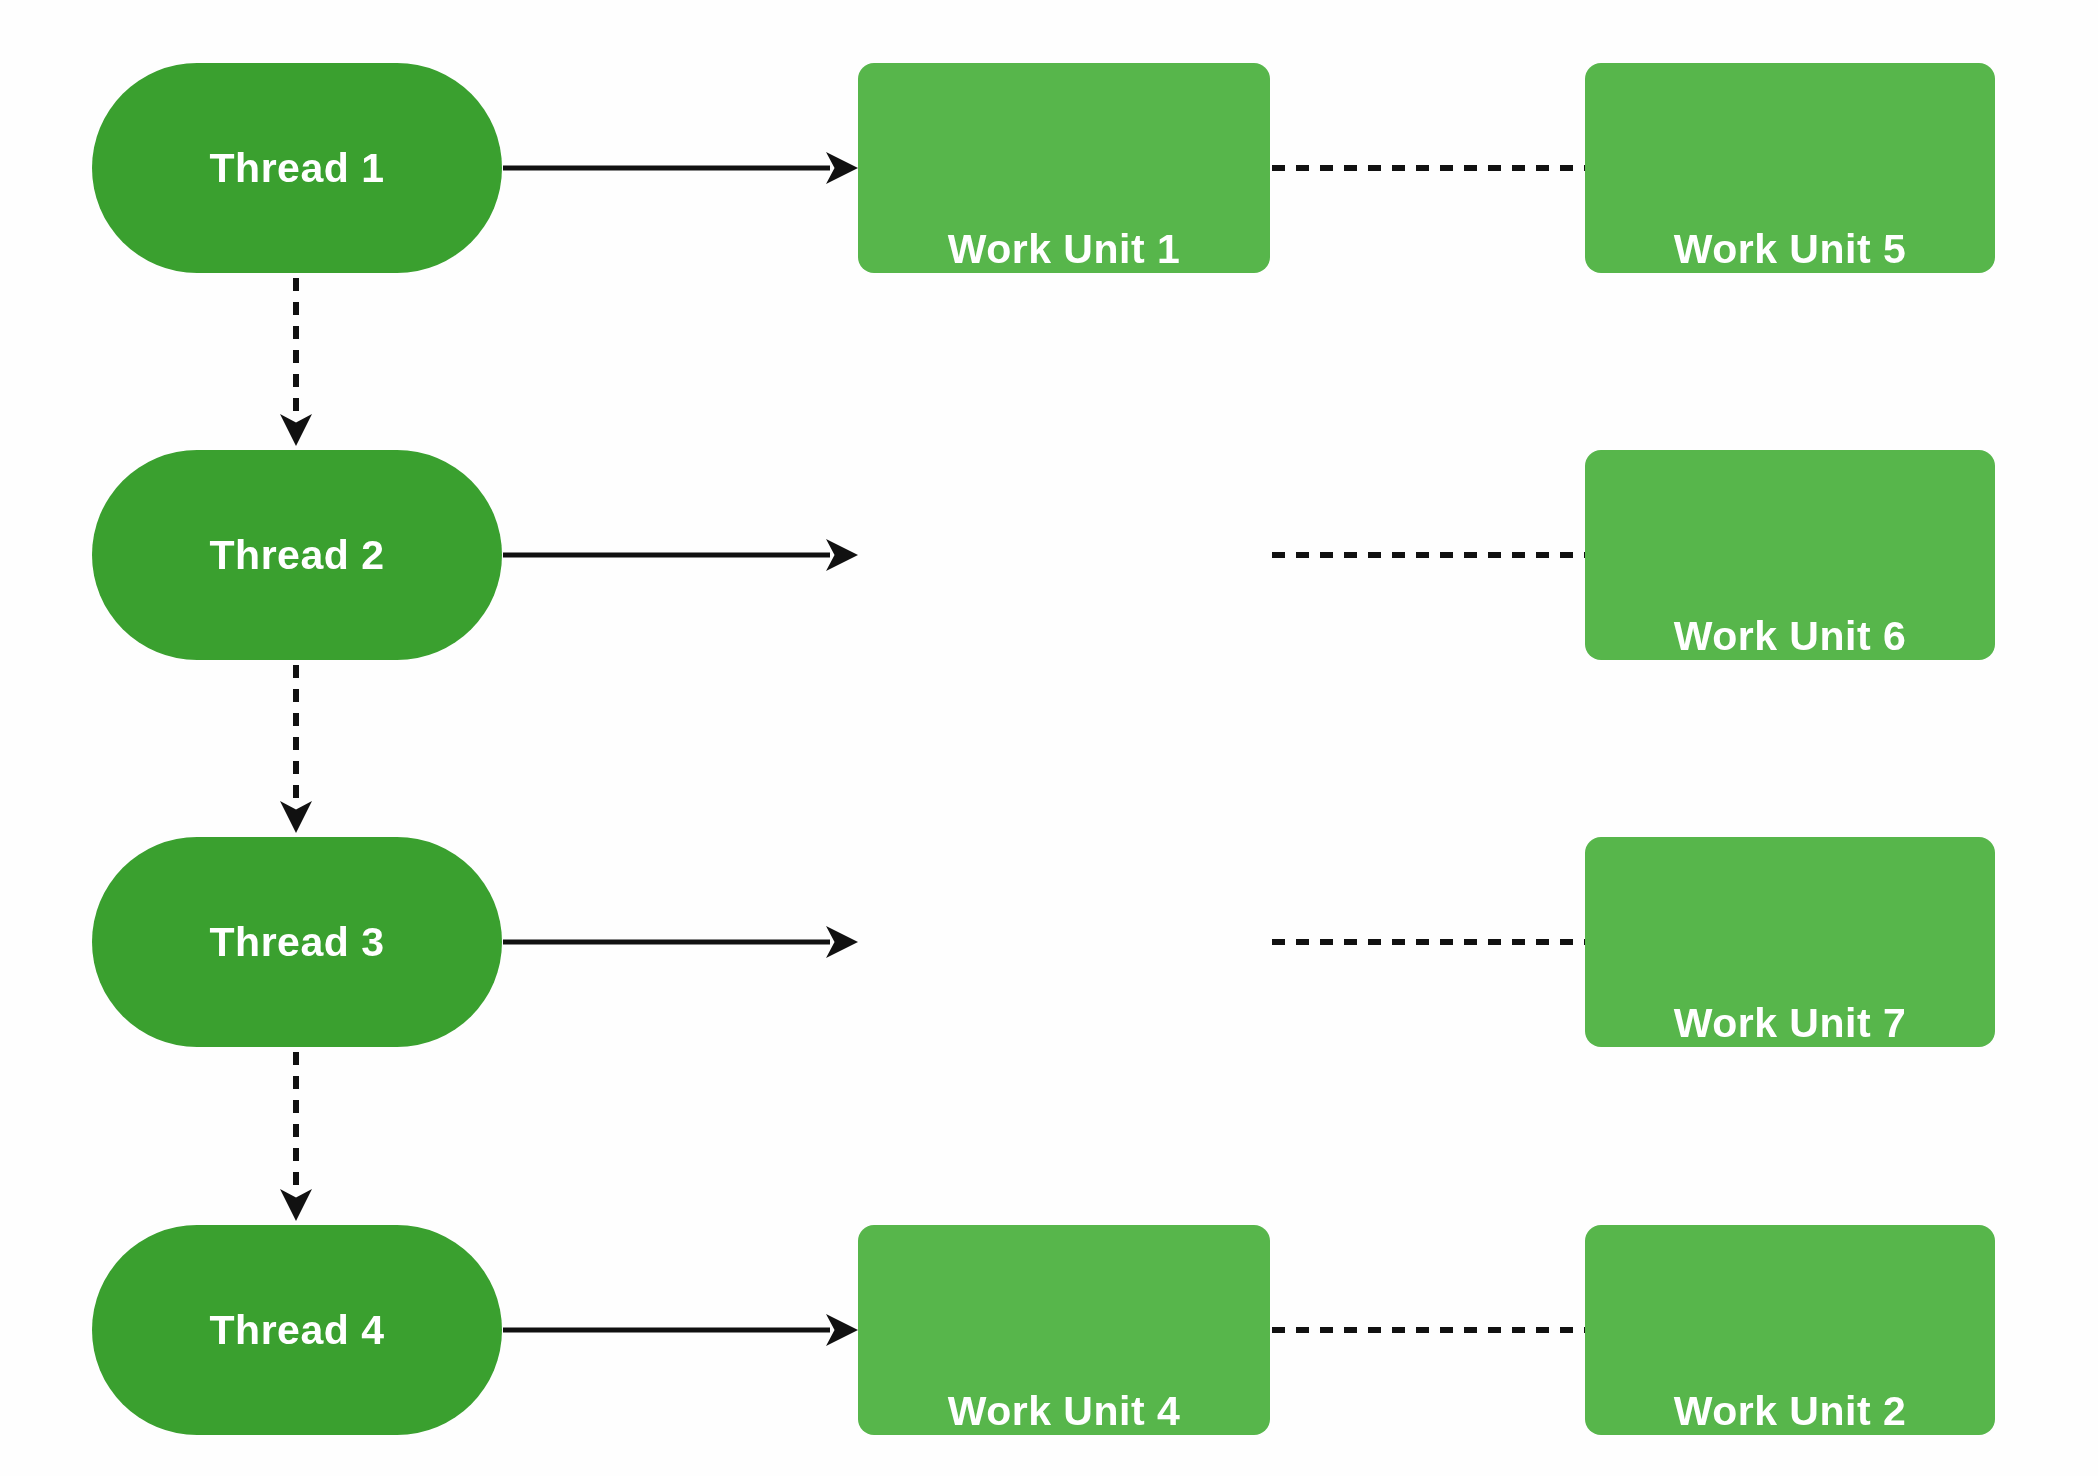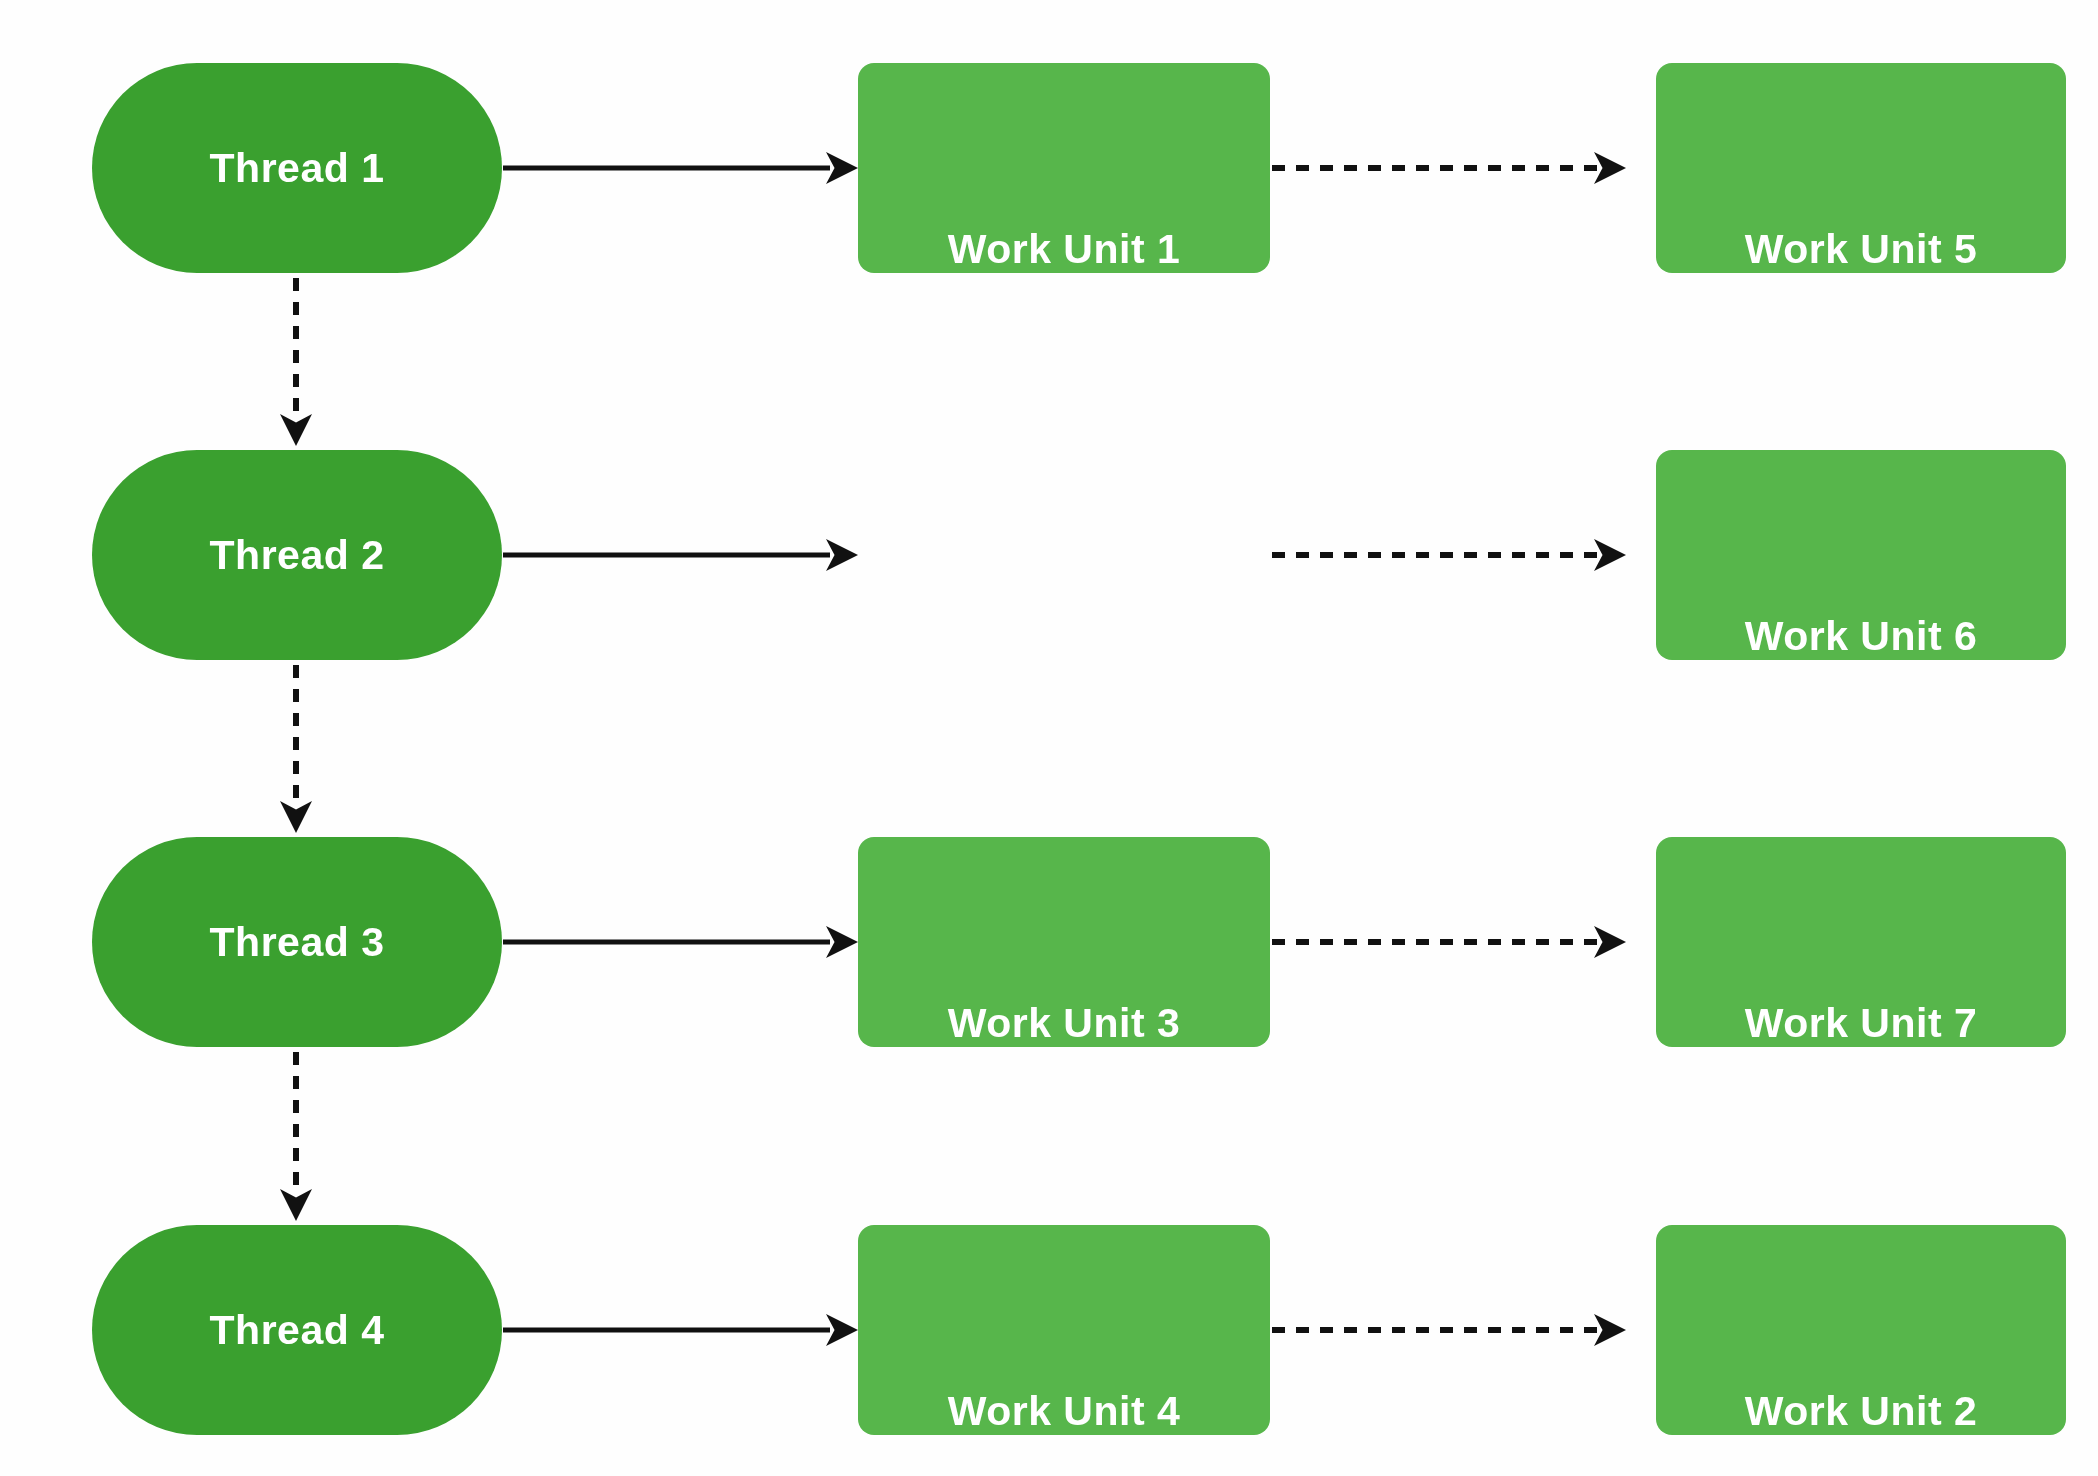--- a/index.html
+++ b/index.html
@@ -35,21 +35,21 @@
     background: var(--thread-fill, #3aa02f);
     border-radius: 105px;
   }
   .node.work {
     width: 412px;
     background: var(--work-fill, #57b64b);
     border-radius: 16px;
     align-items: flex-end;
   }
   .node.work.col1 { left: 858px; }
-  .node.work.col2 { left: 1656px; width: 410px; }
+  .node.work.col2 { left: 1585px; width: 410px; }
   .row1 { top: 63px; }
   .row2 { top: 450px; }
   .row3 { top: 837px; }
   .row4 { top: 1225px; }
   .edge-line { stroke: var(--edge-color, #111111); fill: none; }
   .edge-solid { stroke-width: 5px; }
   .edge-dashed { stroke-width: 6px; stroke-dasharray: 13 11; }
 </style>
 </head>
 <body>
@@ -87,23 +87,20 @@
   <div class="node thread row3">
     <span>Thread 3</span>
   </div>
   <div class="node thread row4">
     <span>Thread 4</span>
   </div>
 
   <div class="node work col1 row1">
     <span>Work Unit 1</span>
   </div>
-  <div class="node work col1 row3">
-    <span>Work Unit 3</span>
-  </div>
   <div class="node work col1 row4">
     <span>Work Unit 4</span>
   </div>
 
   <div class="node work col2 row1">
     <span>Work Unit 5</span>
   </div>
   <div class="node work col2 row2">
     <span>Work Unit 6</span>
   </div>

